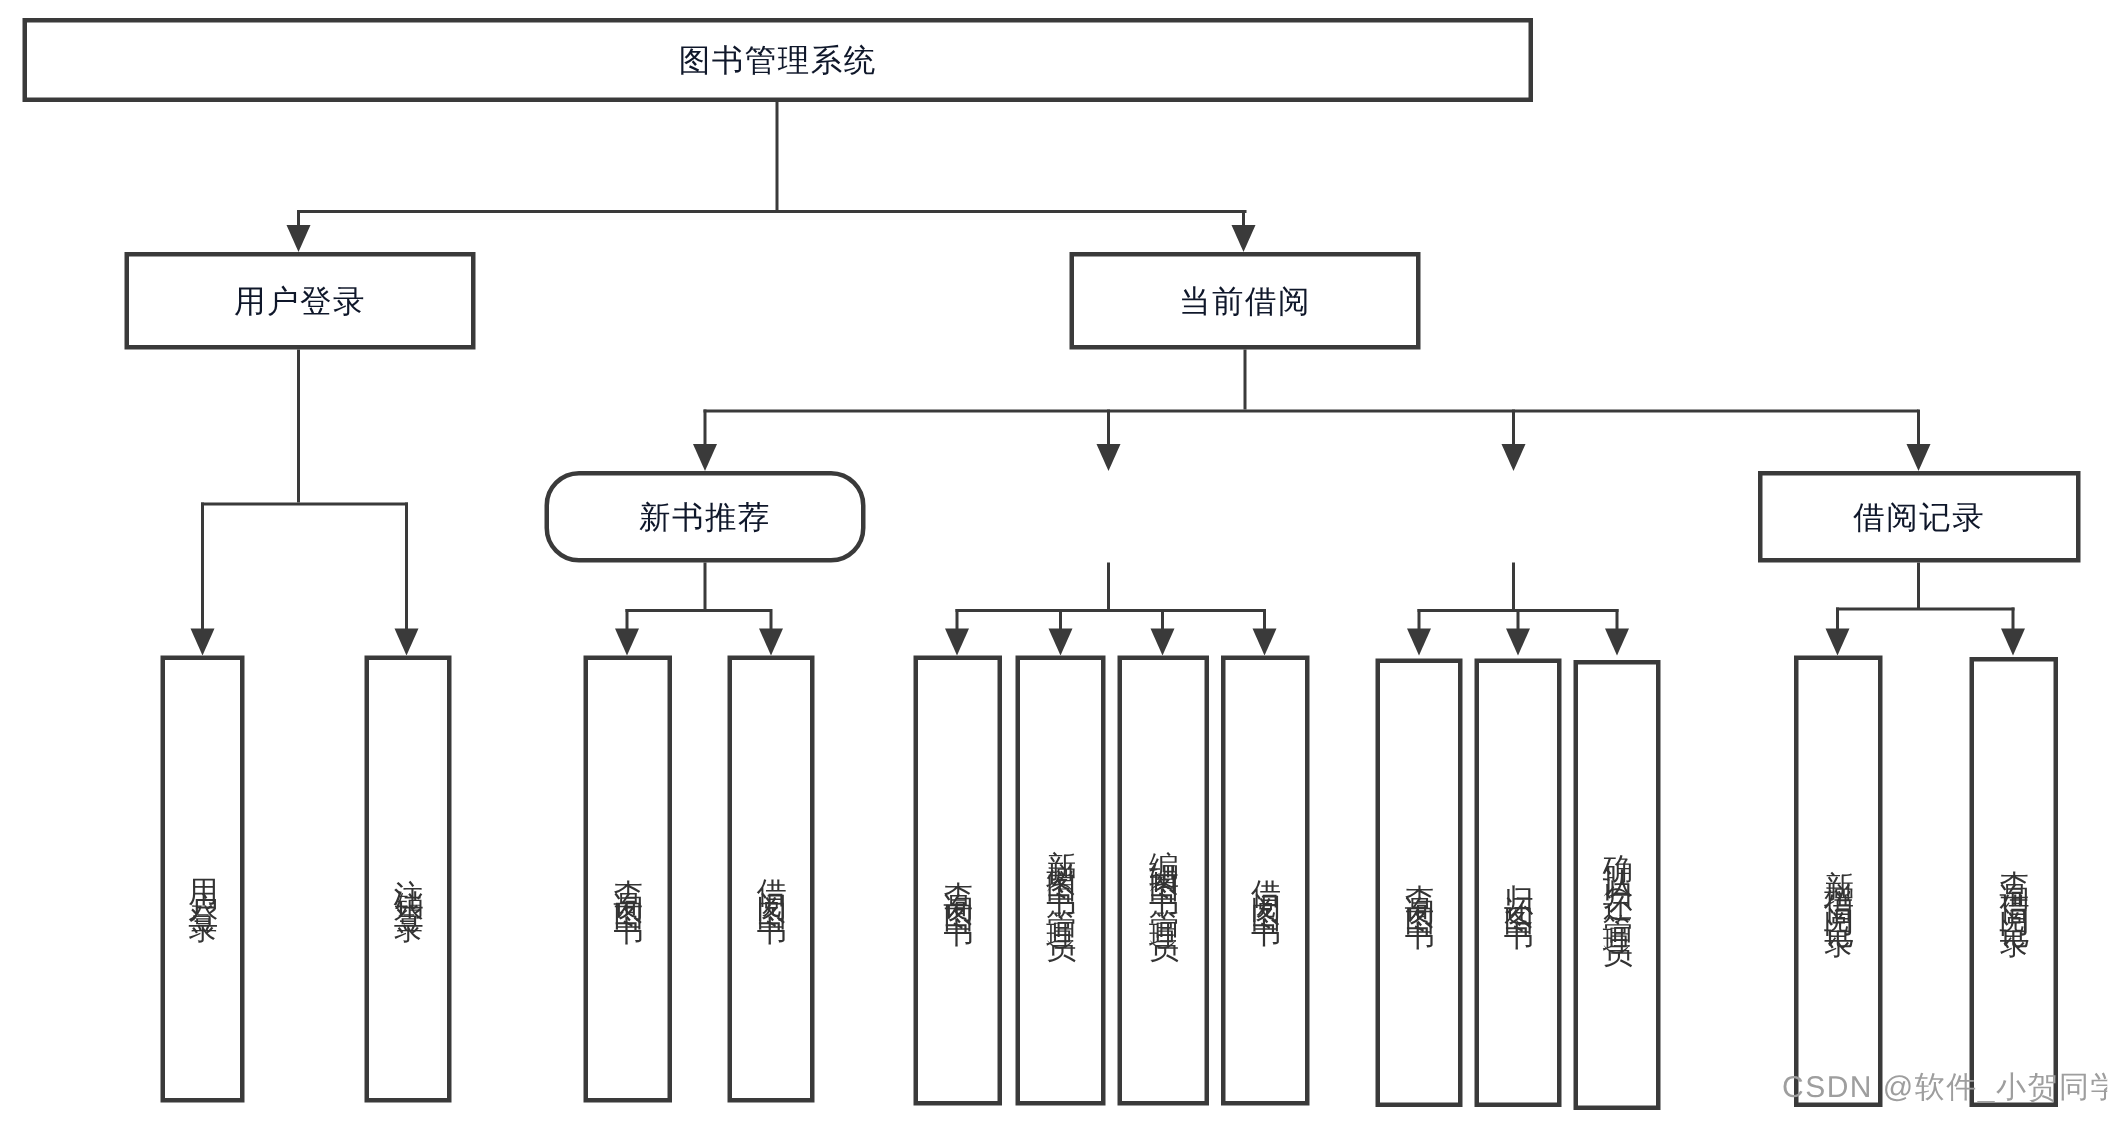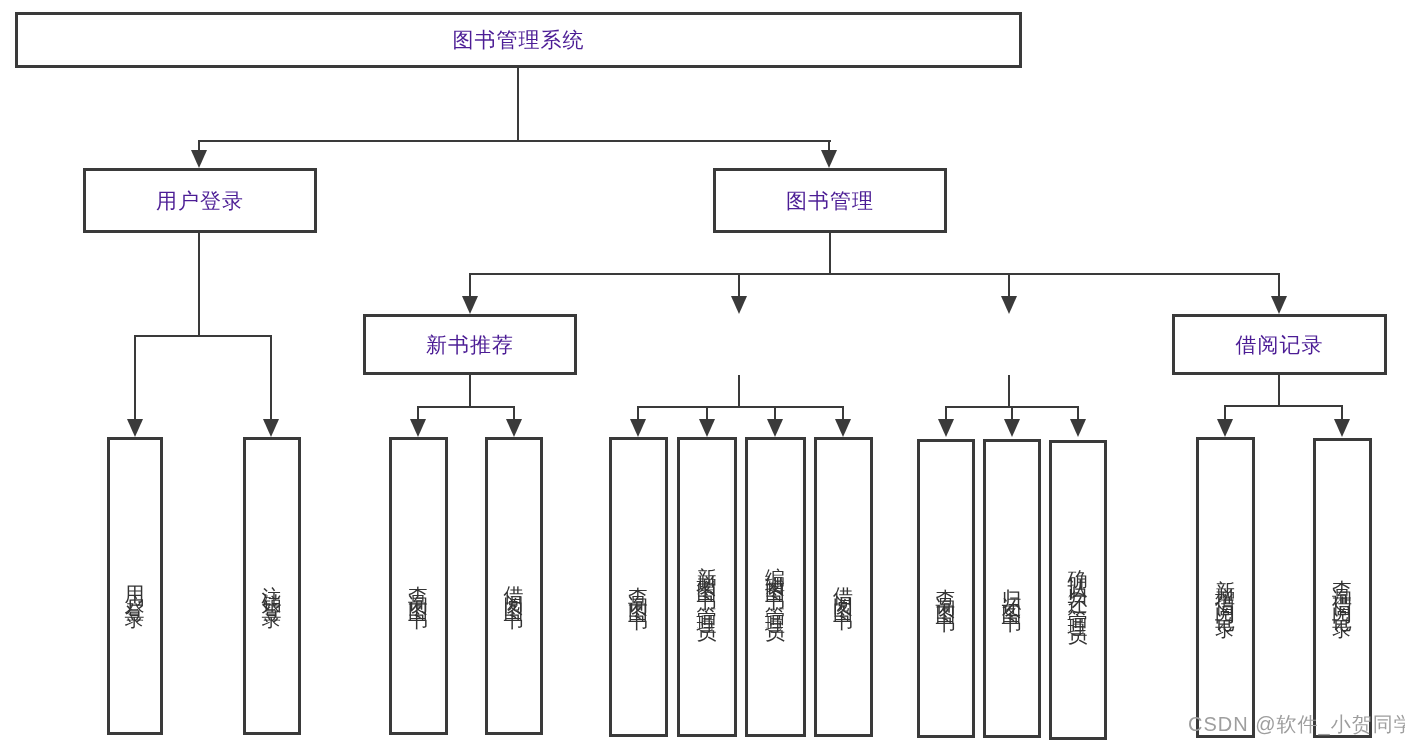--- a/index.html
+++ b/index.html
@@ -4,21 +4,21 @@
 <style>
   html,body { margin:0; padding:0; background:#fff; }
   .canvas {
     position:relative; width:1405px; height:747px; background:#ffffff;
     font-family:"Liberation Sans", sans-serif; overflow:hidden;
   }
   .box {
     position:absolute; box-sizing:border-box;
     border:3px solid #3a3a3a; background:#ffffff;
     display:flex; align-items:center; justify-content:center;
-    font-size:21px; color:#4c1d95; letter-spacing:1px;
+    font-size:21px; color:#0f172a; letter-spacing:1px;
   }
   .vbox {
     position:absolute; box-sizing:border-box;
     border:3px solid #3a3a3a; background:#ffffff;
     display:flex; align-items:center; justify-content:center;
   }
   .vbox span {
     writing-mode:vertical-rl; text-orientation:mixed;
     font-size:20px; color:#333333; letter-spacing:8px; line-height:1;
   }
@@ -47,42 +47,42 @@
   <div class="hline" style="left:198px; top:140px; width:633px;"></div>
   <div class="vline" style="left:198px; top:140px; height:14px;"></div>
   <div class="ah" style="left:191px; top:150px;"></div>
   <div class="vline" style="left:828px; top:140px; height:14px;"></div>
   <div class="ah" style="left:821px; top:150px;"></div>
 
   <div class="box" style="left:83px; top:168px; width:234px; height:65px;">
     <span>用户登录</span>
   </div>
   <div class="box" style="left:713px; top:168px; width:234px; height:65px;">
-    <span>图书管理</span>
+    <span>当前借阅</span>
   </div>
 
   <div class="vline" style="left:198px; top:233px; height:102px;"></div>
   <div class="hline" style="left:134px; top:335px; width:138px;"></div>
   <div class="vline" style="left:134px; top:335px; height:86px;"></div>
   <div class="ah" style="left:127px; top:419px;"></div>
   <div class="vline" style="left:270px; top:335px; height:86px;"></div>
   <div class="ah" style="left:263px; top:419px;"></div>
 
   <div class="vline" style="left:829px; top:233px; height:40px;"></div>
   <div class="hline" style="left:469px; top:273px; width:810px;"></div>
   <div class="vline" style="left:469px; top:273px; height:25px;"></div>
   <div class="ah" style="left:462px; top:296px;"></div>
   <div class="vline" style="left:738px; top:273px; height:25px;"></div>
   <div class="ah" style="left:731px; top:296px;"></div>
   <div class="vline" style="left:1008px; top:273px; height:25px;"></div>
   <div class="ah" style="left:1001px; top:296px;"></div>
   <div class="vline" style="left:1278px; top:273px; height:25px;"></div>
   <div class="ah" style="left:1271px; top:296px;"></div>
 
-  <div class="box" style="left:363px; top:314px; width:214px; height:61px;">
+  <div class="box" style="left:363px; top:314px; width:214px; height:61px;border-radius:23px;">
     <span>新书推荐</span>
   </div>
   <div class="box" style="left:1172px; top:314px; width:215px; height:61px;">
     <span>借阅记录</span>
   </div>
 
   <div class="vline" style="left:469px; top:375px; height:31px;"></div>
   <div class="hline" style="left:417px; top:406px; width:97px;"></div>
   <div class="vline" style="left:417px; top:406px; height:16px;"></div>
   <div class="ah" style="left:410px; top:419px;"></div>

